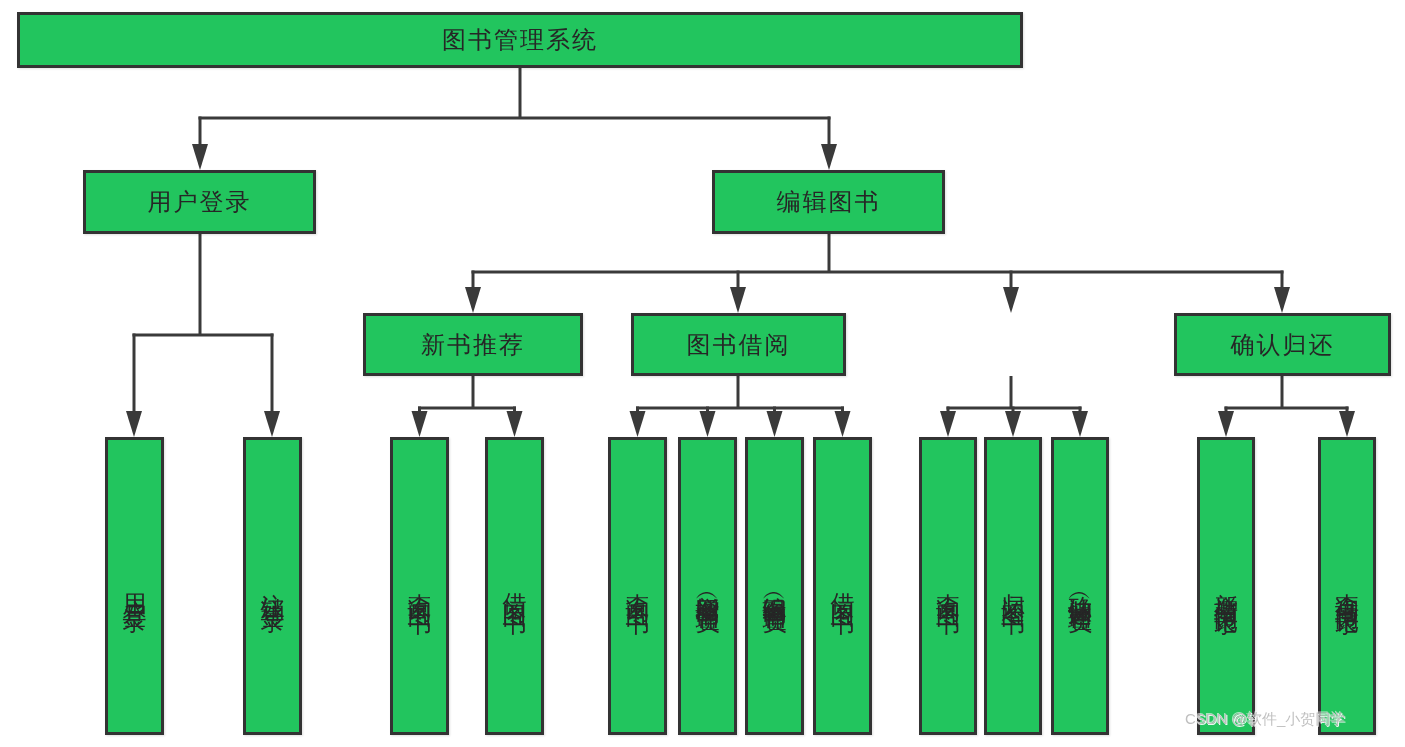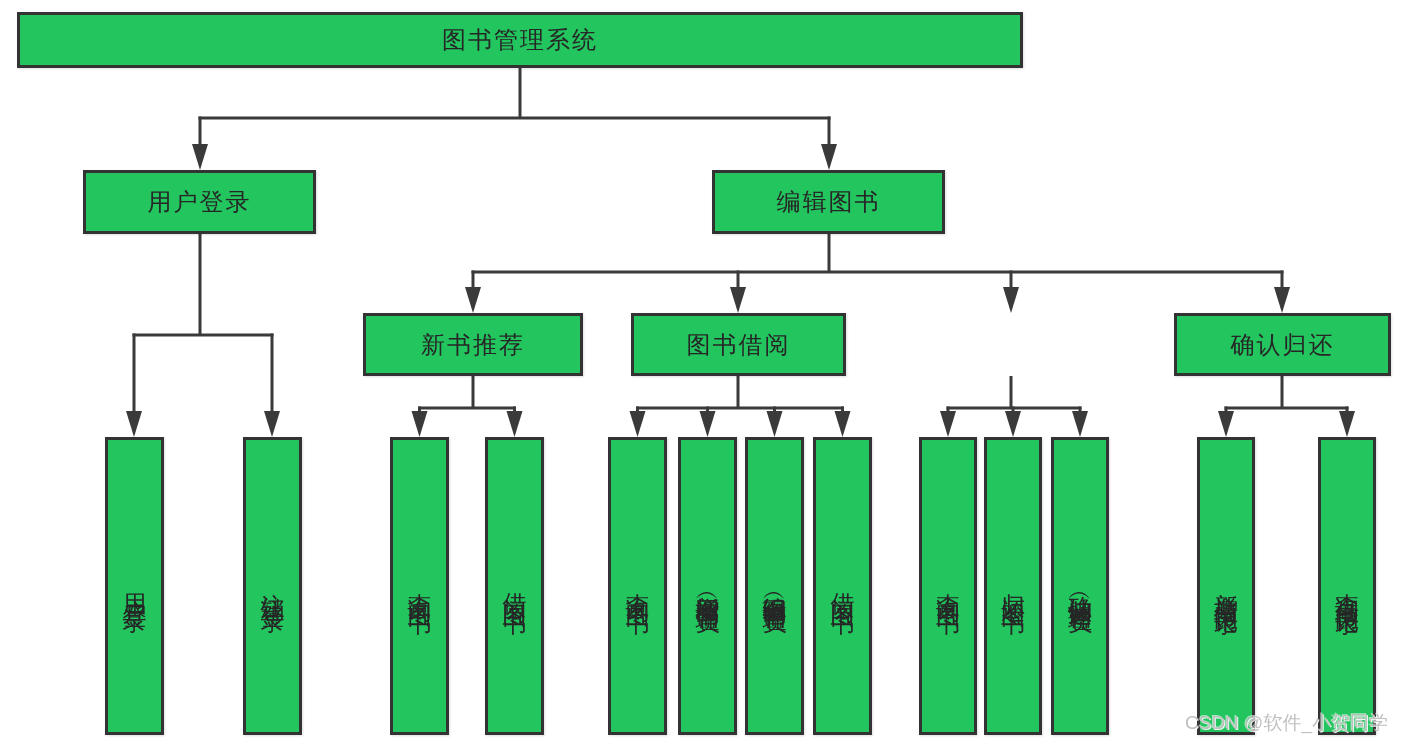--- a/index.html
+++ b/index.html
@@ -25,21 +25,21 @@
     writing-mode:vertical-rl;
     text-orientation:mixed;
     font-size:24px;
     letter-spacing:6px;
     line-height:1;
     white-space:nowrap;
   }
   .watermark{
     position:absolute;
     left:1185px;top:710px;
-    font-size:19px;
+    font-size:15px;
     color:#c0c0c0;
     text-shadow:1px 1px 0 rgba(255,255,255,0.9), -1px -1px 0 rgba(255,255,255,0.6);
     white-space:nowrap;
     z-index:5;
   }
 </style>
 </head>
 <body>
 
 <div id="canvas">

